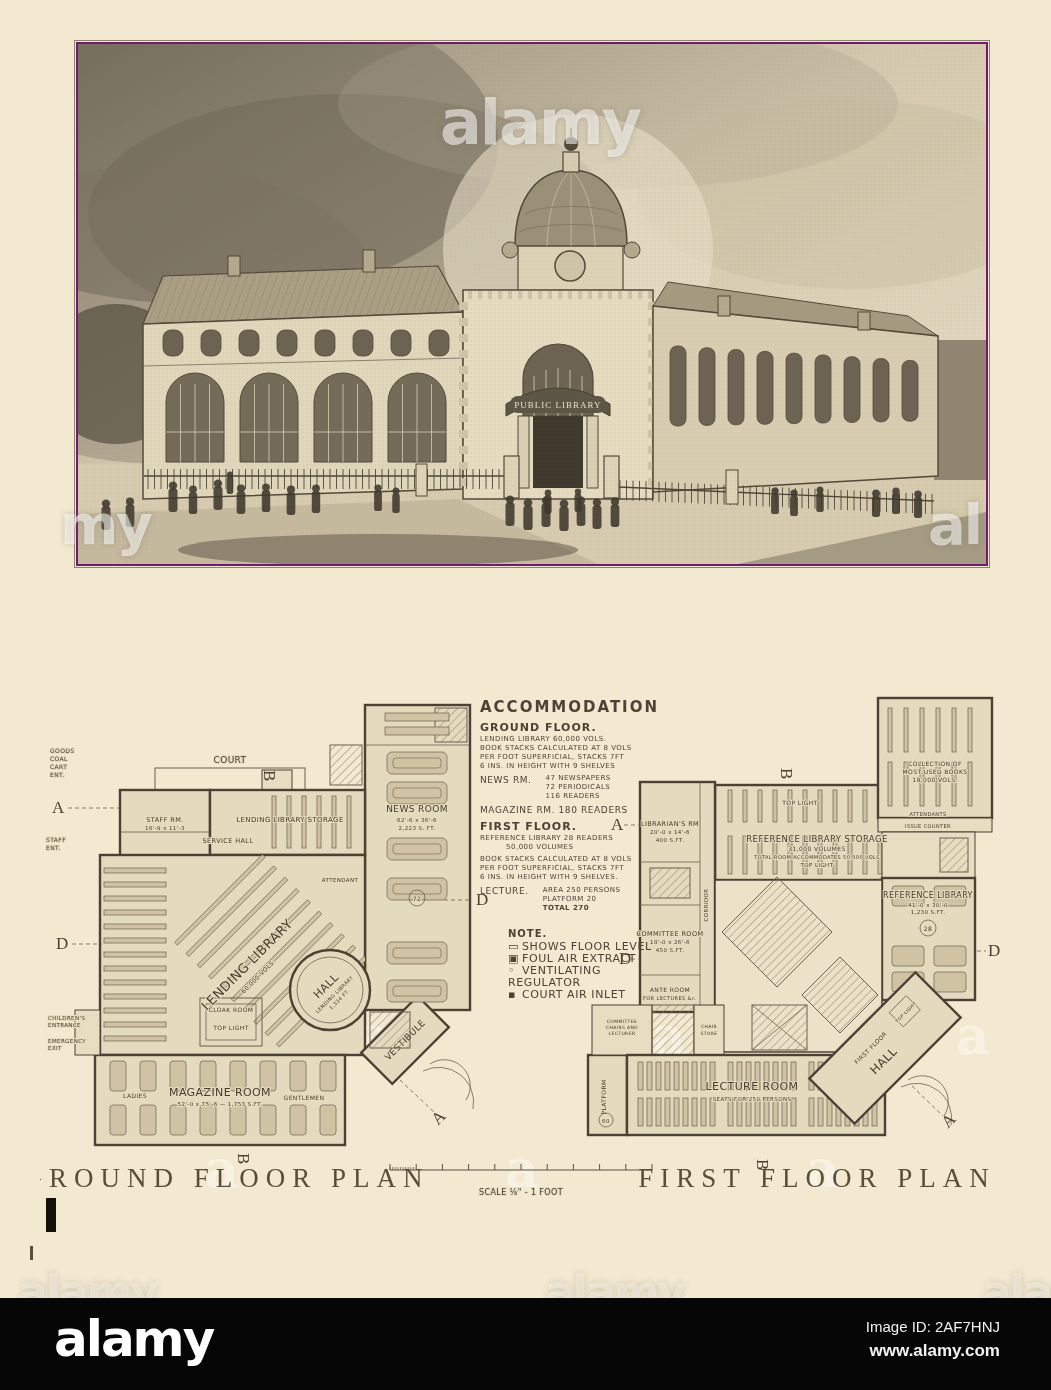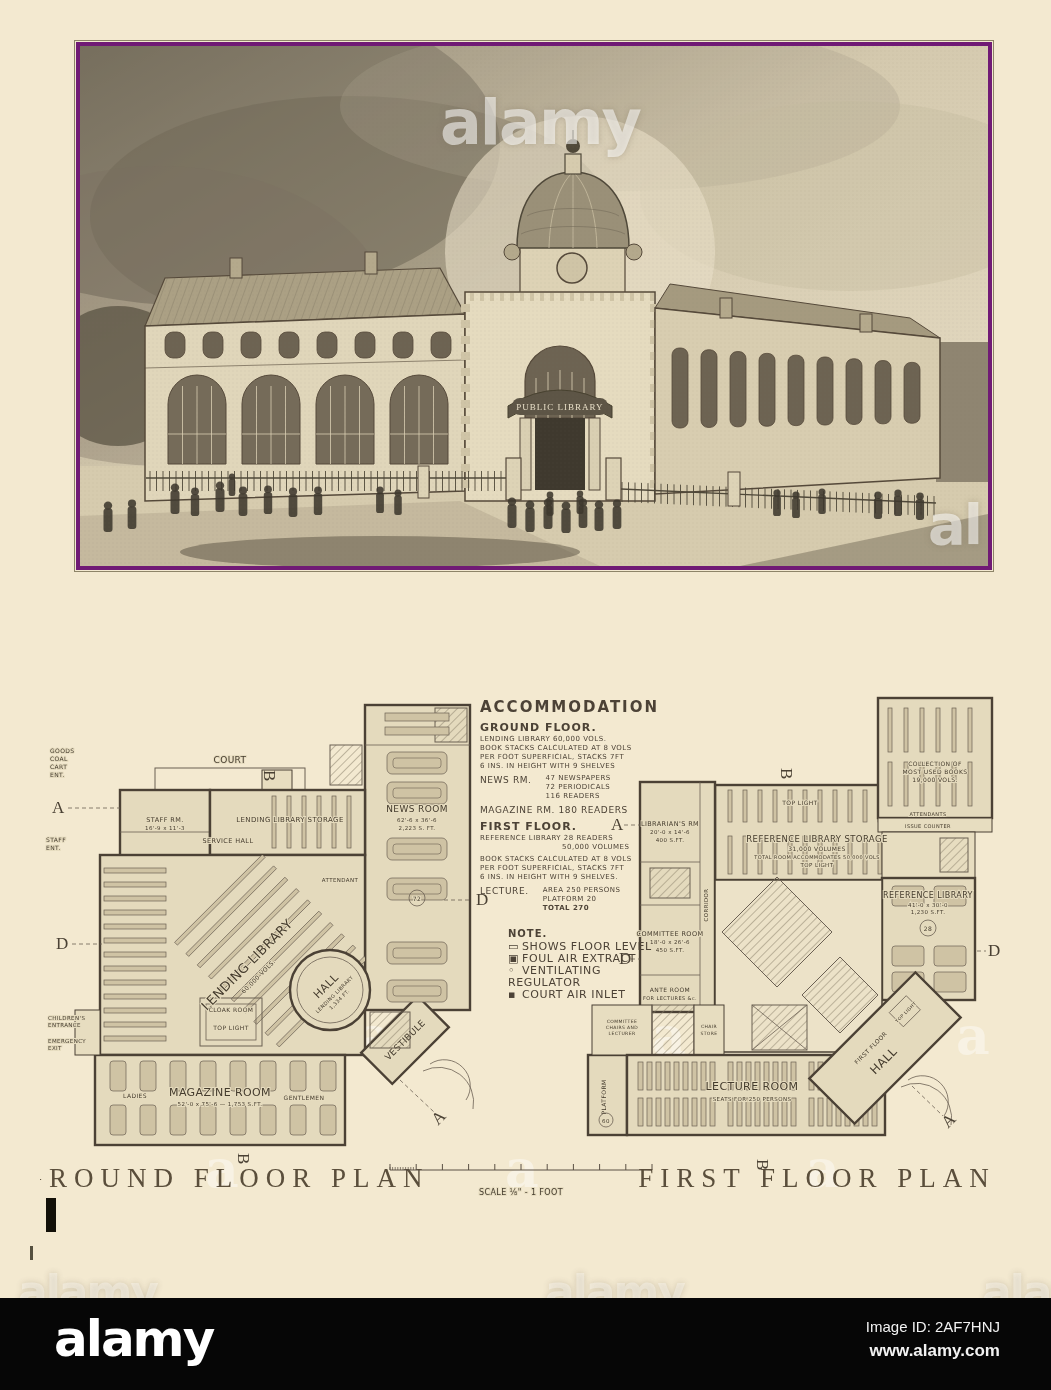--- a/index.html
+++ b/index.html
@@ -1,20 +1,20 @@
 <!DOCTYPE html>
 <html><head>
 <meta charset="utf-8">
 <style>
   html,body{margin:0;padding:0;}
   .page{position:relative;width:1051px;height:1390px;background:#f3e9d0;overflow:hidden;
         font-family:"Liberation Sans",sans-serif;}
   
   .photo-frame{position:absolute;left:76px;top:42px;width:908px;height:520px;
-               border:4px solid #701a75;box-shadow:0 0 0 1px #f3e9d0,0 0 0 2px #8d8468;
+               border:2px solid #701a75;box-shadow:0 0 0 1px #f3e9d0,0 0 0 2px #8d8468;
                overflow:hidden;background:#ffffff;}
   .photo-frame svg{display:block}
   
   .wm{position:absolute;color:rgba(255,255,255,.55);font-weight:bold;letter-spacing:-2px;
       font-family:"DejaVu Sans",sans-serif;text-shadow:0 0 6px rgba(120,110,90,.35);pointer-events:none;}
   .wm-a{position:absolute;color:rgba(255,255,255,.42);font-weight:bold;
         font-family:"DejaVu Serif",serif;pointer-events:none;}
   
   .plans{position:absolute;left:40px;top:650px;width:970px;height:582px;}
   .rm{fill:#e4dabd;stroke:#4b4135;stroke-width:2.4;}
@@ -381,20 +381,21 @@
           <circle cx="818" cy="447.12" r="3.6400000000000006" fill="#3e382e" opacity="0.88"></circle>
           <rect x="814.1" y="449.72" width="7.8" height="20.28" rx="2.6" fill="#3e382e" opacity="0.88"></rect>
           <circle cx="840" cy="450.24" r="3.7800000000000002" fill="#3e382e" opacity="0.88"></circle>
           <rect x="835.95" y="452.94" width="8.1" height="21.060000000000002" rx="2.7" fill="#3e382e" opacity="0.88"></rect>
         </g>
       <rect x="0" y="0" width="908" height="520" fill="url(#dotsP)" opacity=".1"></rect>
     </svg>
   </div>
 
   <div class="wm" style="left:440px;top:86px;font-size:62px;">alamy</div>
+  <div class="wm" style="left:60px;top:492px;font-size:56px;">my</div>
   <div class="wm" style="left:928px;top:492px;font-size:56px;">al</div>
   <div class="wm-a" style="left:358px;top:1005px;font-size:52px;">a</div>
   <div class="wm-a" style="left:652px;top:1005px;font-size:52px;">a</div>
   <div class="wm-a" style="left:956px;top:1005px;font-size:52px;">a</div>
   <div class="wm-a" style="left:205px;top:1138px;font-size:52px;">a</div>
   <div class="wm-a" style="left:505px;top:1138px;font-size:52px;">a</div>
   <div class="wm-a" style="left:806px;top:1138px;font-size:52px;">a</div>
   <div class="wm" style="left:18px;top:1266px;font-size:44px;opacity:.8;color:rgba(255,255,255,.4)">alamy</div>
   <div class="wm" style="left:545px;top:1266px;font-size:44px;opacity:.8;color:rgba(255,255,255,.4)">alamy</div>
   <div class="wm" style="left:982px;top:1266px;font-size:44px;opacity:.8;color:rgba(255,255,255,.4)">alamy</div>
@@ -777,21 +778,21 @@
       <p class="k">NEWS RM.</p>
       <div style="margin-top:3px">
         <p class="ln">47 NEWSPAPERS</p>
         <p class="ln">72 PERIODICALS</p>
         <p class="ln">116 READERS</p>
       </div>
     </div>
     <p class="k">MAGAZINE RM. 180 READERS</p>
     <p class="h2">FIRST FLOOR.</p>
     <p class="ln">REFERENCE LIBRARY   28 READERS</p>
-    <p class="ln" style="margin-left:82px">50,000 VOLUMES</p>
+    <p class="ln" style="margin-left:26px">50,000 VOLUMES</p>
     <p class="ln" style="margin-top:3px">BOOK STACKS CALCULATED AT 8 VOLS</p>
     <p class="ln">PER FOOT SUPERFICIAL, STACKS 7FT</p>
     <p class="ln">6 INS. IN HEIGHT WITH 9 SHELVES.</p>
     <div class="row">
       <p class="k">LECTURE.</p>
       <div style="margin-top:4px">
         <p class="ln">AREA  250 PERSONS</p>
         <p class="ln">PLATFORM  20</p>
         <p class="ln" style="font-weight:bold">TOTAL  270</p>
       </div>

